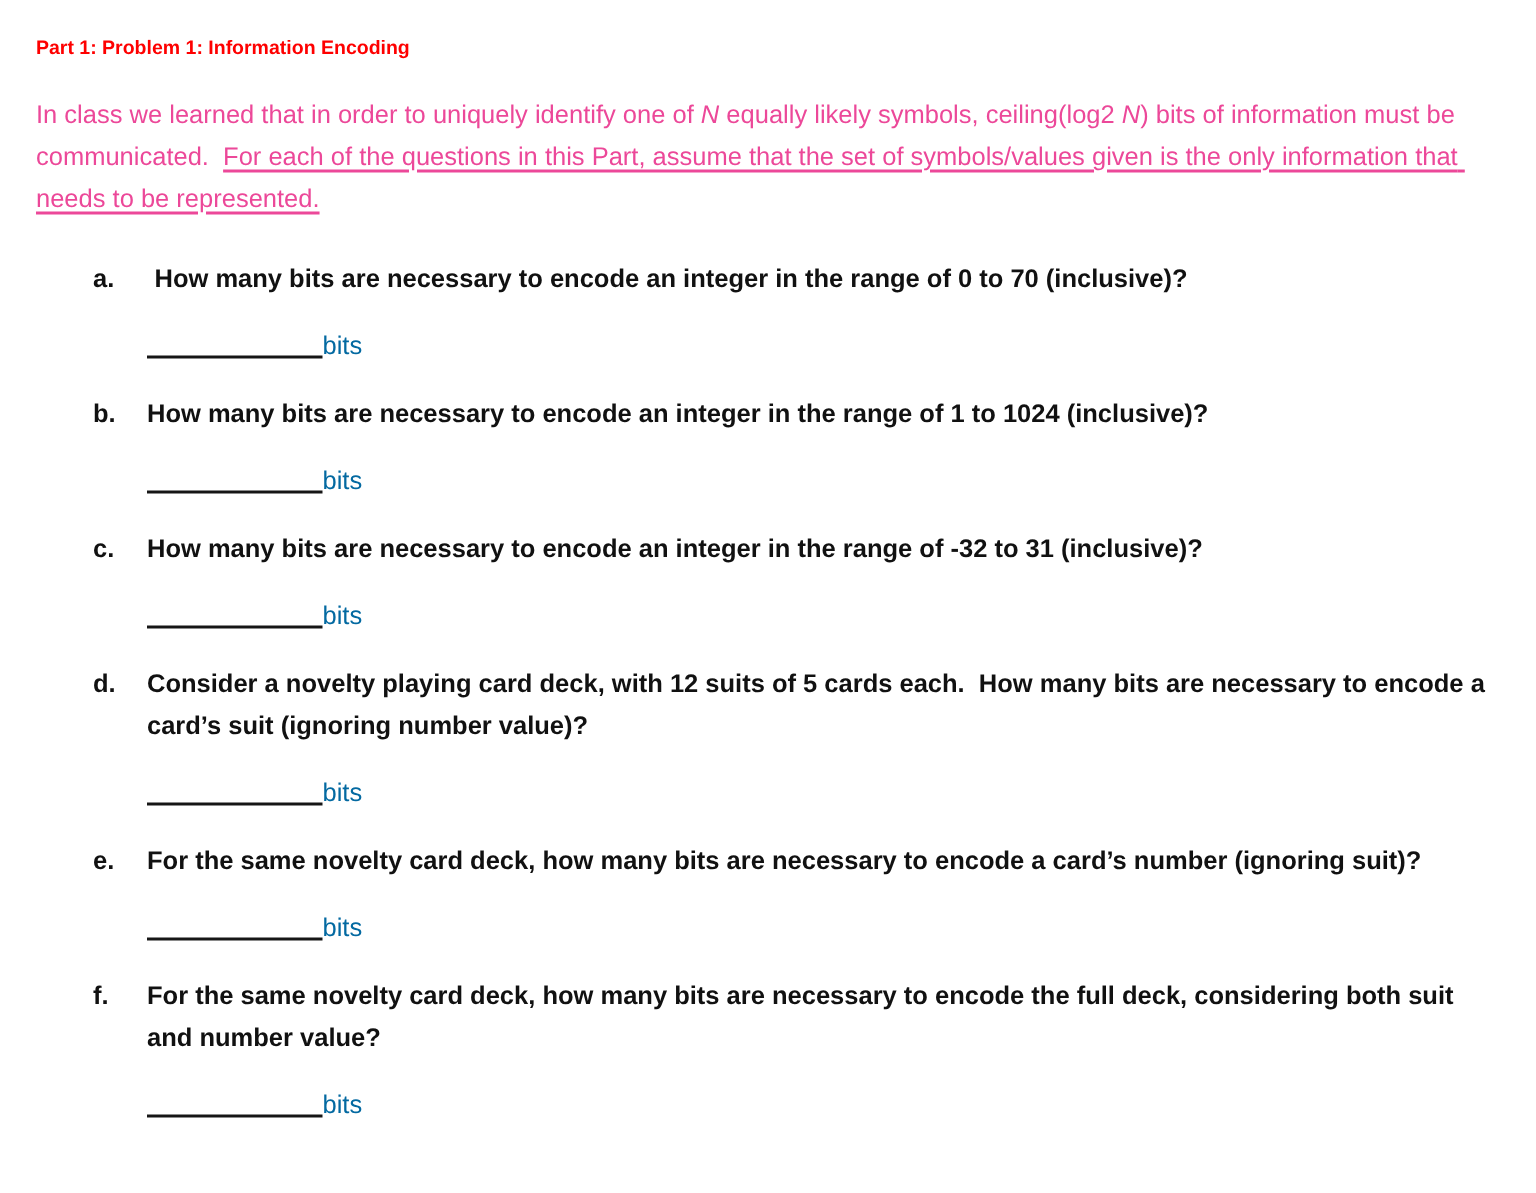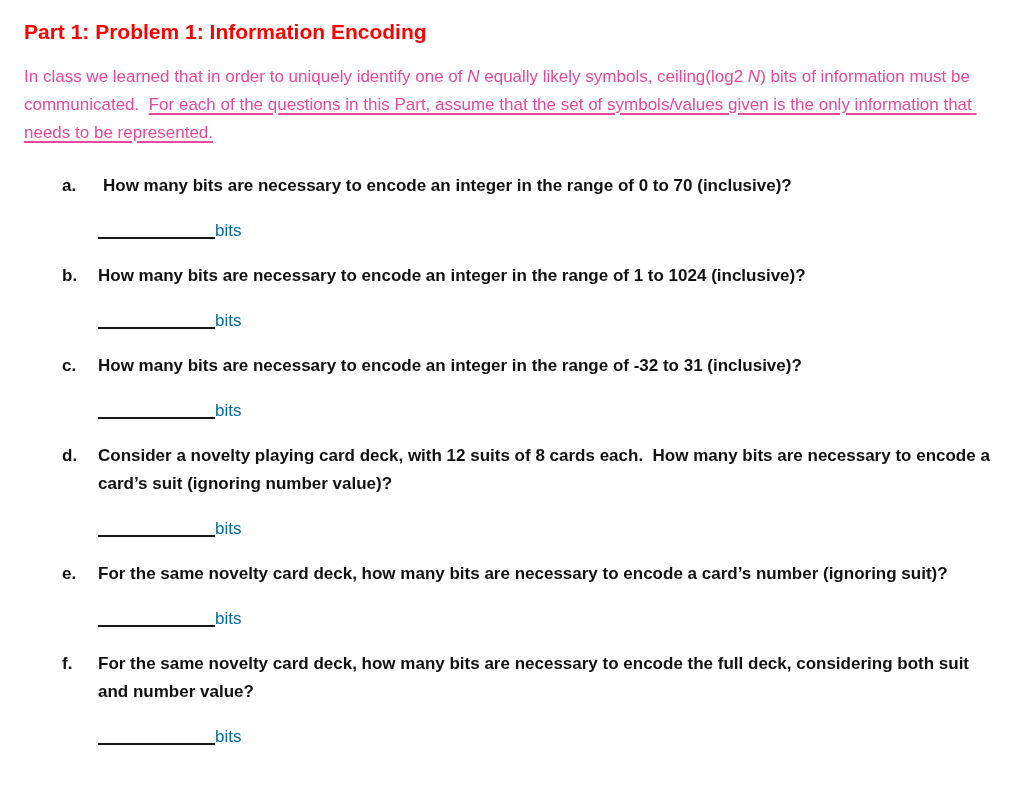--- a/index.html
+++ b/index.html
@@ -13,21 +13,21 @@
     box-sizing: border-box;
     padding: 22px 24px 20px 24px;
     background: #ffffff;
     font-family: "Liberation Sans", sans-serif;
     font-size: 17px;
     color: #111111;
     overflow: hidden;
   }
   .title {
     margin: 0 0 21px 0;
-    font-size: 21px;
+    font-size: 13px;
     line-height: 20px;
     font-weight: bold;
     color: #fe0000;
   }
   .intro {
     margin: 0 0 25px 0;
     line-height: 28px;
     color: #ec4899;
     white-space: pre-wrap;
   }
@@ -104,21 +104,21 @@
         <span class="q-text">How many bits are necessary to encode an integer in the range of -32 to 31 (inclusive)?</span>
       </div>
       <div class="blank-row">
         <span class="blank-line"></span><span class="unit">bits</span>
       </div>
     </div>
 
     <div class="q-item">
       <div class="q-row">
         <span class="q-label">d.</span>
-        <span class="q-text">Consider a novelty playing card deck, with 12 suits of 8 cards each.  How many bits are necessary to encode a card’s suit (ignoring number value)?</span>
+        <span class="q-text">Consider a novelty playing card deck, with 12 suits of 5 cards each.  How many bits are necessary to encode a card’s suit (ignoring number value)?</span>
       </div>
       <div class="blank-row">
         <span class="blank-line"></span><span class="unit">bits</span>
       </div>
     </div>
 
     <div class="q-item">
       <div class="q-row">
         <span class="q-label">e.</span>
         <span class="q-text">For the same novelty card deck, how many bits are necessary to encode a card’s number (ignoring suit)?</span>

